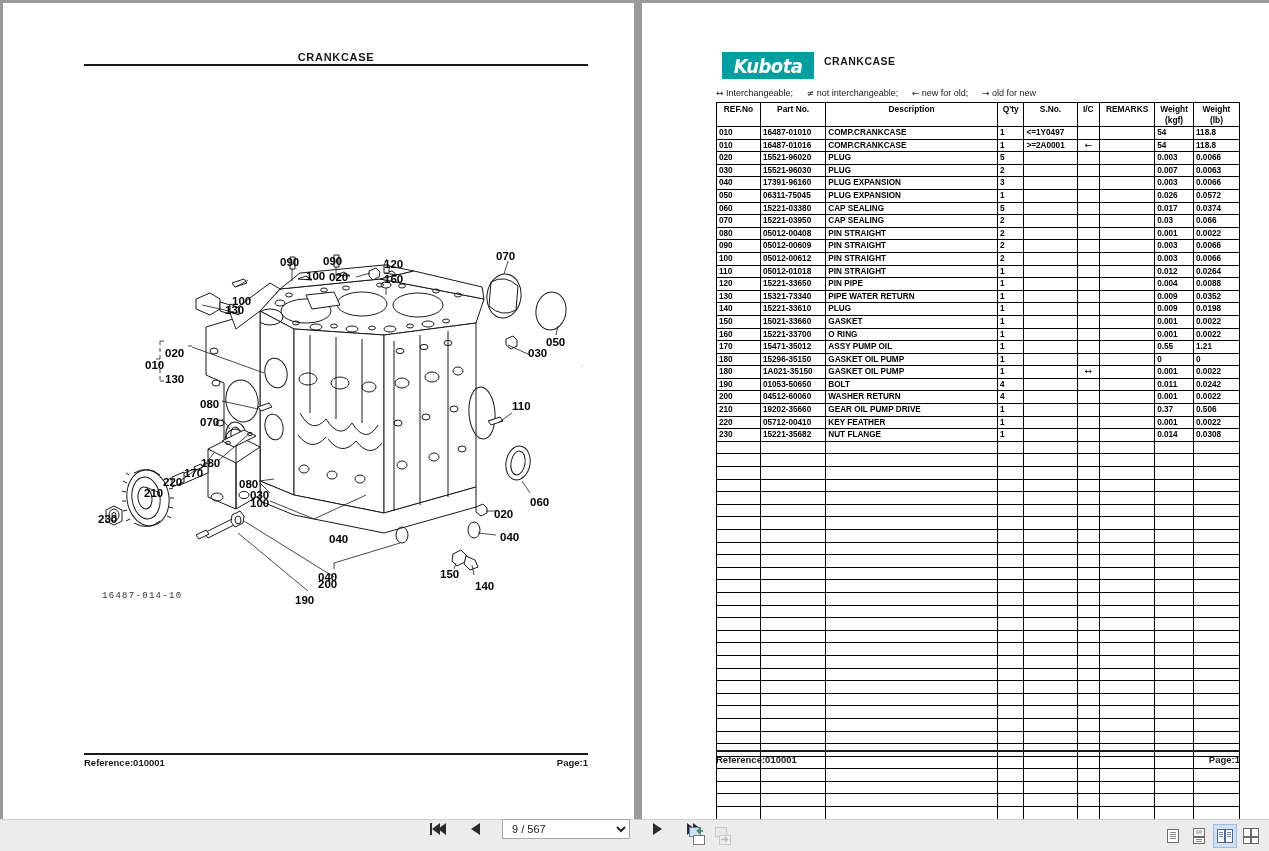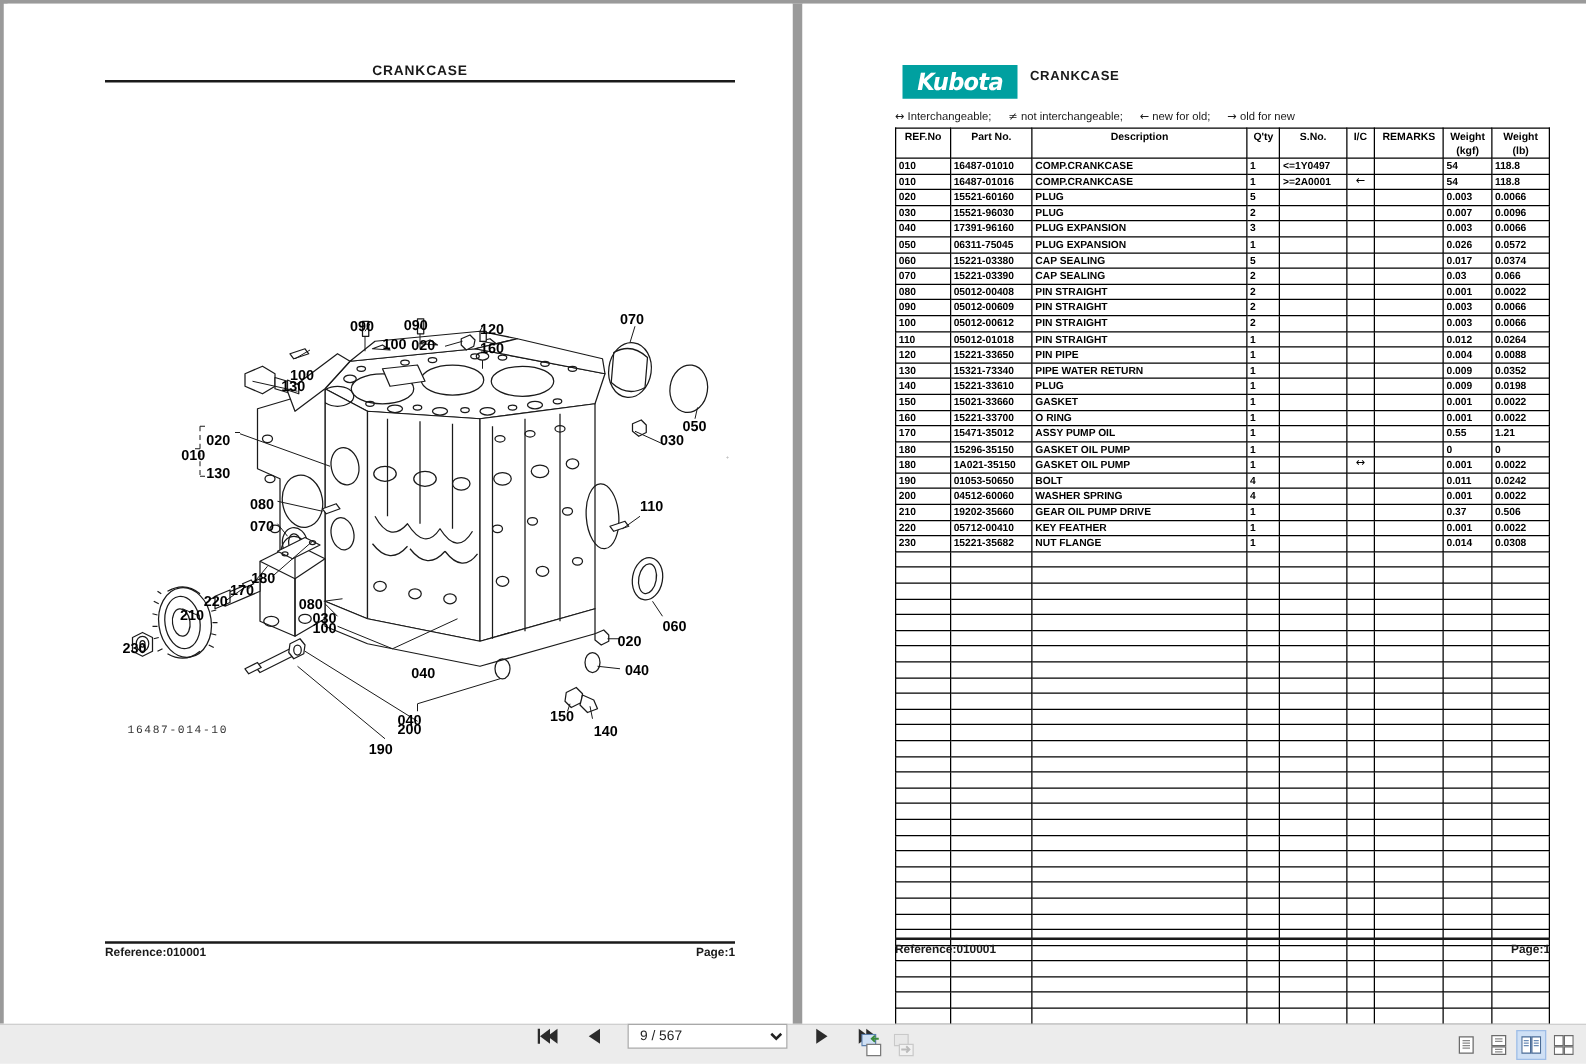--- a/index.html
+++ b/index.html
@@ -65,21 +65,21 @@
   .callout {
     position: absolute;
     font-family: "Liberation Sans", sans-serif;
     font-size: 11.5px;
     font-weight: bold;
     color: #000;
     white-space: nowrap;
   }
   #drawing-no {
     position: absolute;
-    left: 18px; top: 496px;
+    left: 18px; top: 508px;
     font-family: "Liberation Mono", monospace;
     font-size: 9px;
     letter-spacing: 1.3px;
     color: #333;
     white-space: nowrap;
   }
 
   .page-footer {
     position: absolute;
     left: 78px;
@@ -603,39 +603,39 @@
           <td class="l">COMP.CRANKCASE</td>
           <td class="l">1</td>
           <td class="l">&gt;=2A0001</td>
           <td class="sym">←</td>
           <td class="l"></td>
           <td class="l">54</td>
           <td class="l">118.8</td>
         </tr>
         <tr>
           <td class="l">020</td>
-          <td class="l">15521-60160</td>
+          <td class="l">15521-96020</td>
           <td class="l">PLUG</td>
           <td class="l">5</td>
           <td class="l"></td>
           <td class="sym"></td>
           <td class="l"></td>
           <td class="l">0.003</td>
           <td class="l">0.0066</td>
         </tr>
         <tr>
           <td class="l">030</td>
           <td class="l">15521-96030</td>
           <td class="l">PLUG</td>
           <td class="l">2</td>
           <td class="l"></td>
           <td class="sym"></td>
           <td class="l"></td>
           <td class="l">0.007</td>
-          <td class="l">0.0096</td>
+          <td class="l">0.0063</td>
         </tr>
         <tr>
           <td class="l">040</td>
           <td class="l">17391-96160</td>
           <td class="l">PLUG EXPANSION</td>
           <td class="l">3</td>
           <td class="l"></td>
           <td class="sym"></td>
           <td class="l"></td>
           <td class="l">0.003</td>
@@ -658,21 +658,21 @@
           <td class="l">CAP SEALING</td>
           <td class="l">5</td>
           <td class="l"></td>
           <td class="sym"></td>
           <td class="l"></td>
           <td class="l">0.017</td>
           <td class="l">0.0374</td>
         </tr>
         <tr>
           <td class="l">070</td>
-          <td class="l">15221-03390</td>
+          <td class="l">15221-03950</td>
           <td class="l">CAP SEALING</td>
           <td class="l">2</td>
           <td class="l"></td>
           <td class="sym"></td>
           <td class="l"></td>
           <td class="l">0.03</td>
           <td class="l">0.066</td>
         </tr>
         <tr>
           <td class="l">080</td>
@@ -813,21 +813,21 @@
           <td class="l">4</td>
           <td class="l"></td>
           <td class="sym"></td>
           <td class="l"></td>
           <td class="l">0.011</td>
           <td class="l">0.0242</td>
         </tr>
         <tr>
           <td class="l">200</td>
           <td class="l">04512-60060</td>
-          <td class="l">WASHER SPRING</td>
+          <td class="l">WASHER RETURN</td>
           <td class="l">4</td>
           <td class="l"></td>
           <td class="sym"></td>
           <td class="l"></td>
           <td class="l">0.001</td>
           <td class="l">0.0022</td>
         </tr>
         <tr>
           <td class="l">210</td>
           <td class="l">19202-35660</td>

